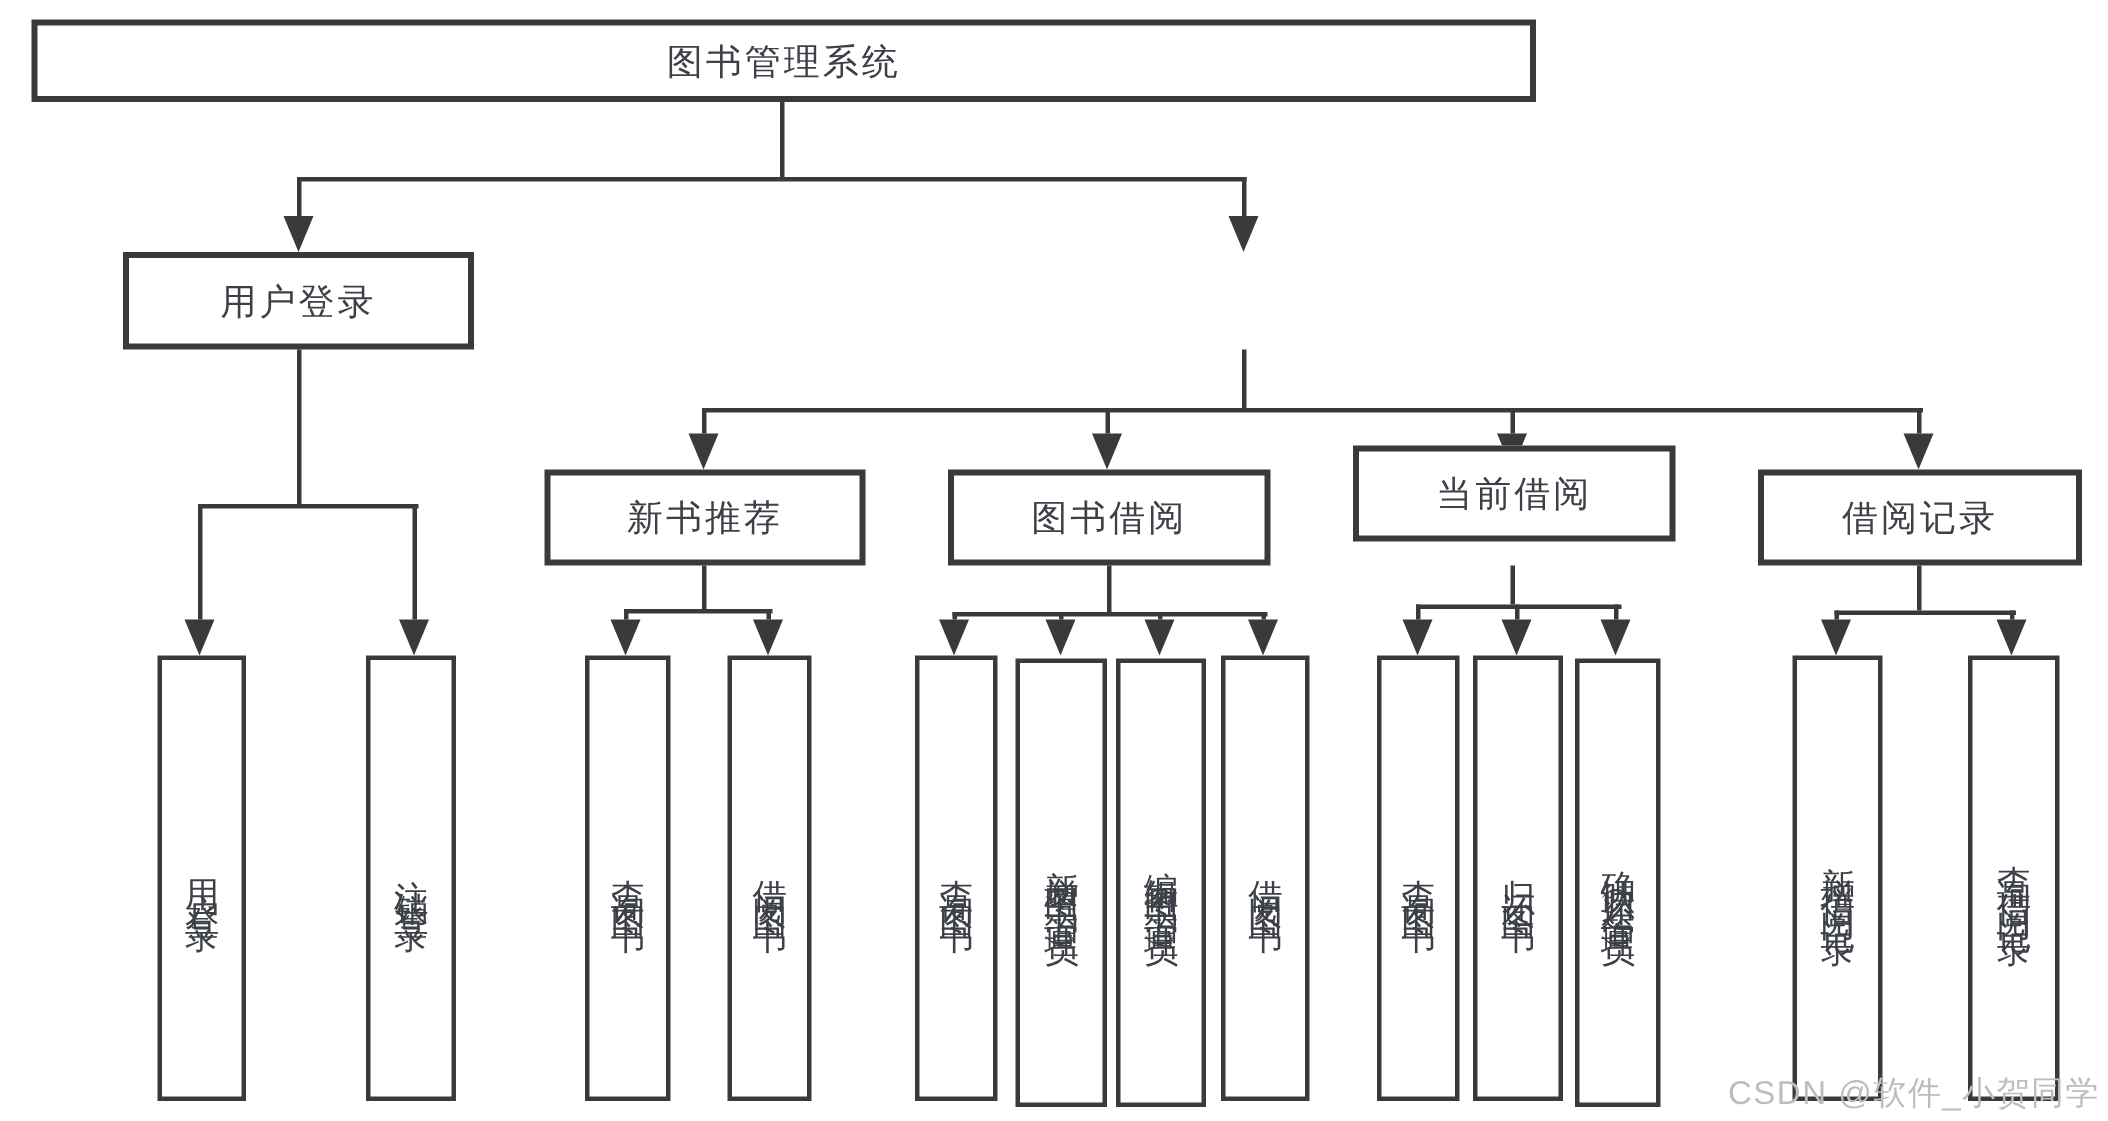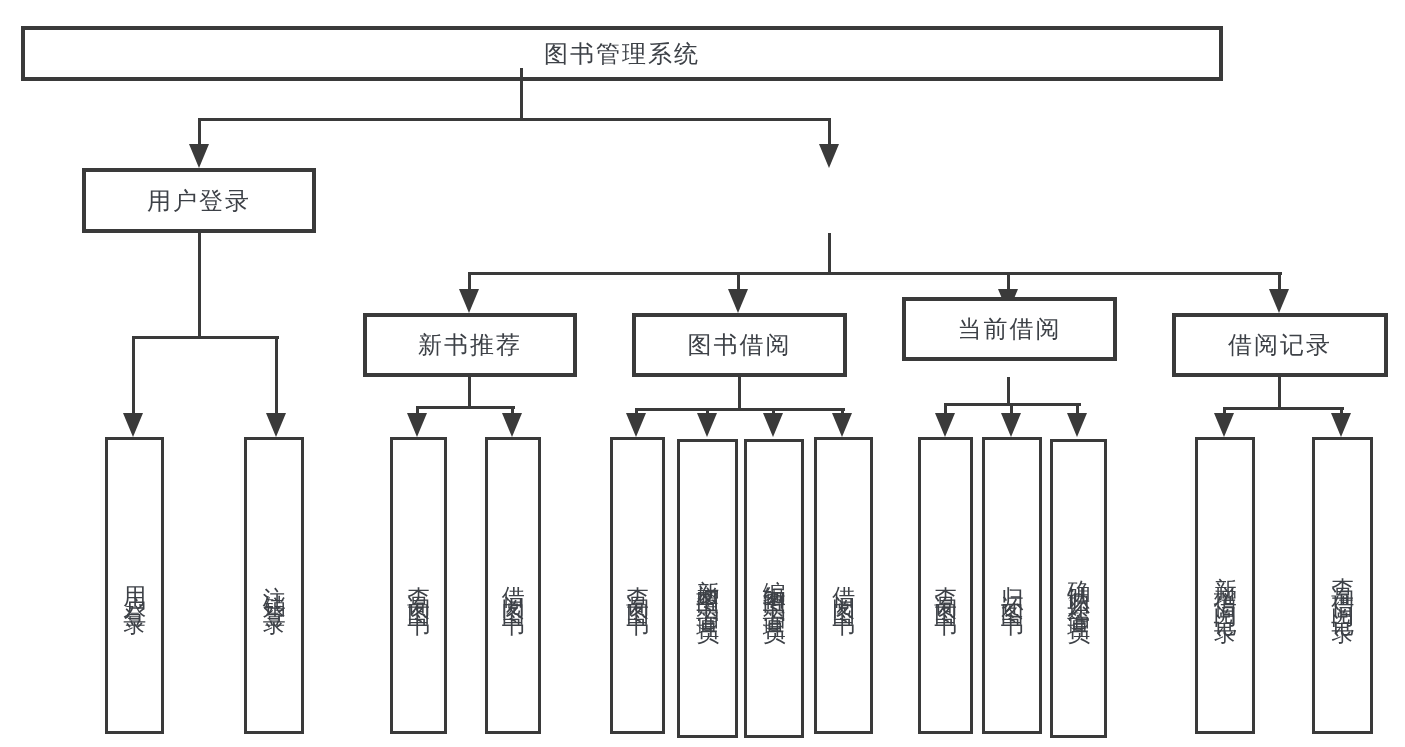--- a/index.html
+++ b/index.html
@@ -31,21 +31,21 @@
   .watermark{
     position:absolute;top:714px;right:5px;
     font-size:22px;color:#bdbdbd;letter-spacing:1px;
   }
 </style>
 </head>
 <body>
 
 <div id="canvas">
 
-  <div class="box" style="left:21px;top:13px;width:1202px;height:55px;margin-top:13px;">
+  <div class="box" style="left:21px;top:13px;width:1003px;height:55px;">
     <span>图书管理系统</span>
   </div>
 
   <div class="vline" style="left:520px;top:68px;height:50px;"></div>
   <div class="hline" style="left:198px;top:118px;width:633px;"></div>
   <div class="vline" style="left:198px;top:118px;height:28px;"></div>
   <div class="arrow" style="left:189px;top:144px;"></div>
   <div class="vline" style="left:828px;top:118px;height:28px;"></div>
   <div class="arrow" style="left:819px;top:144px;"></div>
 
@@ -155,14 +155,15 @@
     <span class="vtext">确认归还（管理员）</span>
   </div>
 
   <div class="leaf" style="left:1195px;top:437px;width:60px;height:297px;">
     <span class="vtext">新增借阅记录</span>
   </div>
   <div class="leaf" style="left:1312px;top:437px;width:61px;height:297px;">
     <span class="vtext">查询借阅记录</span>
   </div>
 
+  <div class="watermark">CSDN @软件_小贺同学</div>
 
 </div>
 
 </body></html>

